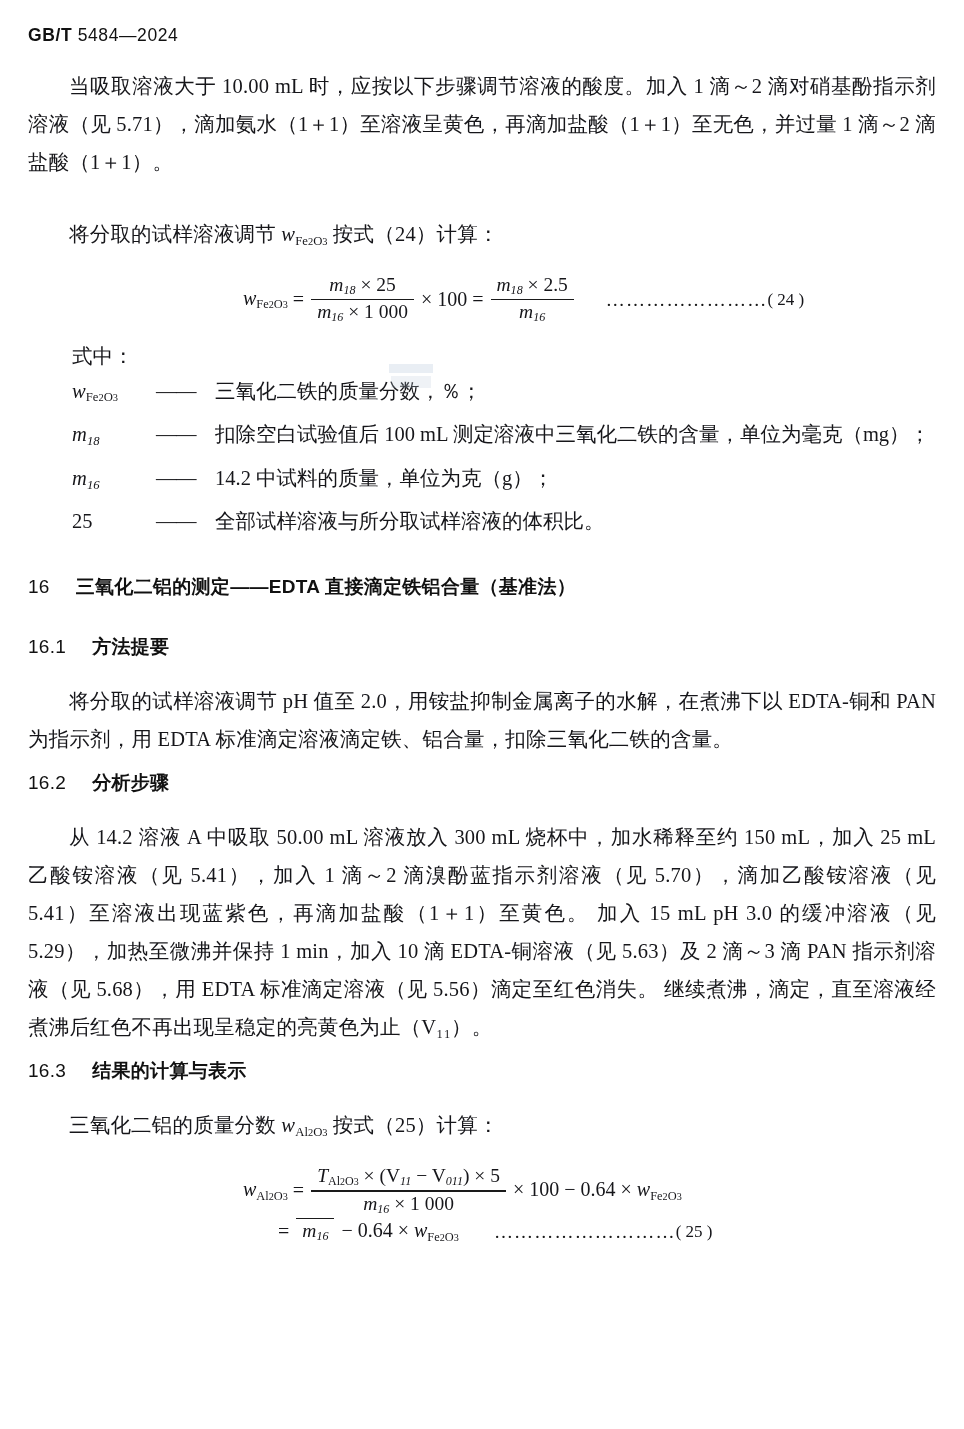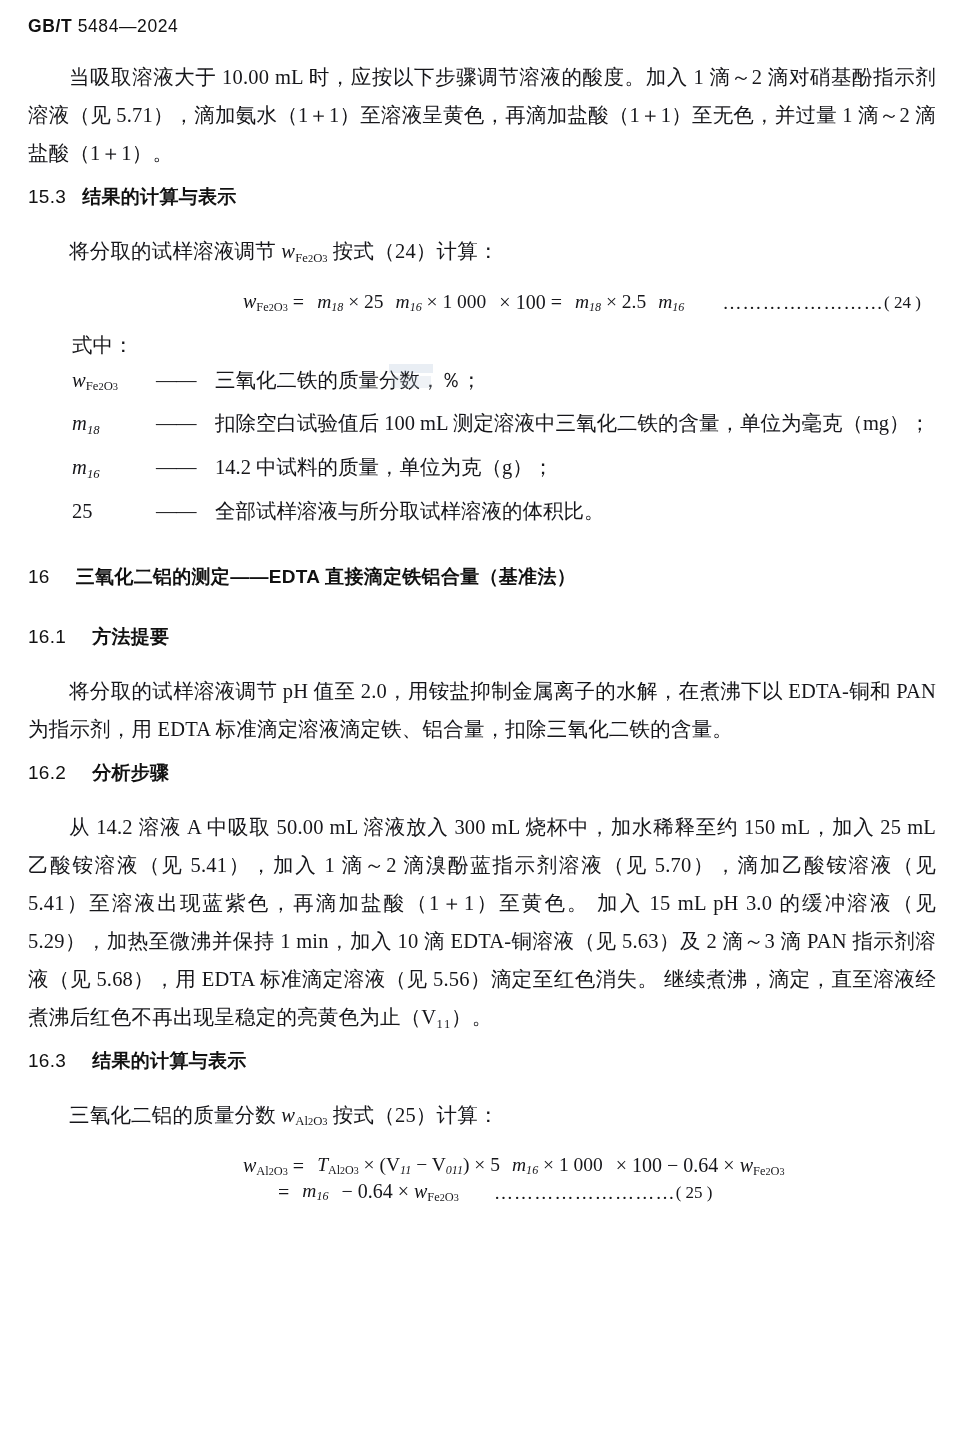--- a/index.html
+++ b/index.html
@@ -14,21 +14,21 @@
     position: relative;
     font-family: "Liberation Serif", "DejaVu Serif", serif;
     color: #16161a;
     overflow: hidden;
   }
   .page {
     position: relative;
     width: 964px;
     height: 1429px;
     box-sizing: border-box;
-    padding: 0 28px;
+    padding: 9px 28px;
   }
 
   
   .page-header {
     padding-top: 16px;
     height: 30px;
     font-family: "Liberation Sans", "DejaVu Sans", sans-serif;
     font-size: 17.5px;
     letter-spacing: 0.6px;
     color: #111;
@@ -93,20 +93,21 @@
     justify-content: flex-start;
     font-size: 20px;
   }
   .eq-center { padding-left: 215px; }
   .eq-center-2 { padding-left: 245px; }
   .eq-lhs { white-space: nowrap; }
   .op { padding: 0 5px; white-space: nowrap; }
 
   .frac {
     display: inline-flex;
+    flex-direction: column;
     align-items: center;
     vertical-align: middle;
     margin: 0 2px;
   }
   .frac .num, .frac .den {
     padding: 1px 6px;
     white-space: nowrap;
     font-size: 19.5px;
   }
   .frac .bar {
@@ -181,23 +182,20 @@
     <span class="std-num">5484—2024</span>
   </div>
 
 
   <div class="block-gap-sm"></div>
 
   <p class="body-text indent"><span>当吸取溶液大于 10.00 mL 时，应按以下步骤调节溶液的酸度。加入 1 滴～2 滴对硝基酚指示剂溶液（见 5.71），滴加氨水（1＋1）至溶液呈黄色，再滴加盐酸（1＋1）至无色，并过量 1 滴～2 滴盐酸（1＋1）。</span></p>
 
   <div class="block-gap-sm"></div>
 
-  <h3 class="clause">
-    <span class="clause-num">15.3</span><span class="clause-sp-1"></span><span>结果的计算与表示</span>
-  </h3>
 
   <div class="block-gap-md"></div>
 
   <p class="body-text indent"><span>将分取的试样溶液调节 </span><span class="math mi">w<sub>Fe<span style="font-size:.82em">2</span>O<span style="font-size:.82em">3</span></sub></span><span> 按式（24）计算：</span></p>
 
   <div class="block-gap-sm"></div>
 
   <div class="eq-row eq-center math">
     <span class="eq-lhs mi">w<sub>Fe<span style="font-size:.82em">2</span>O<span style="font-size:.82em">3</span></sub></span>
     <span class="op">=</span>

